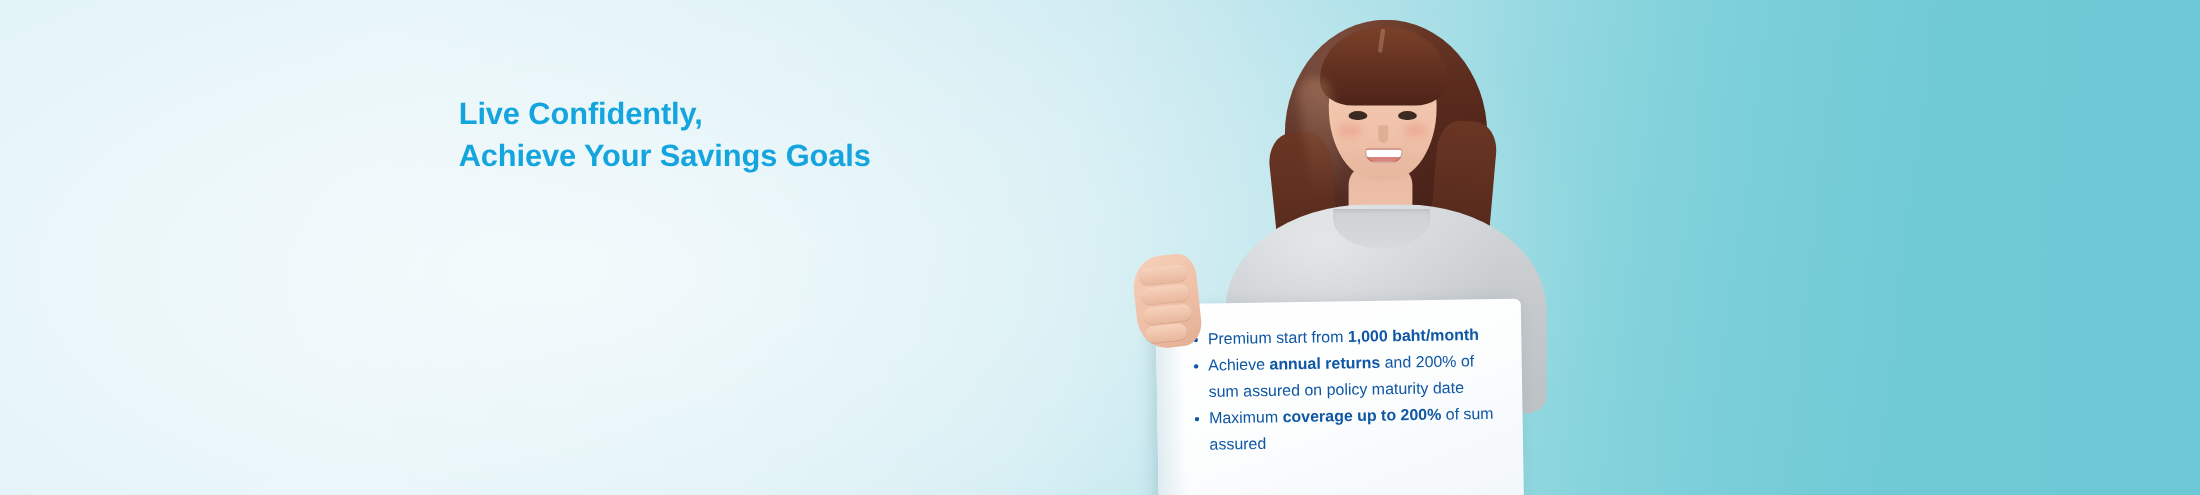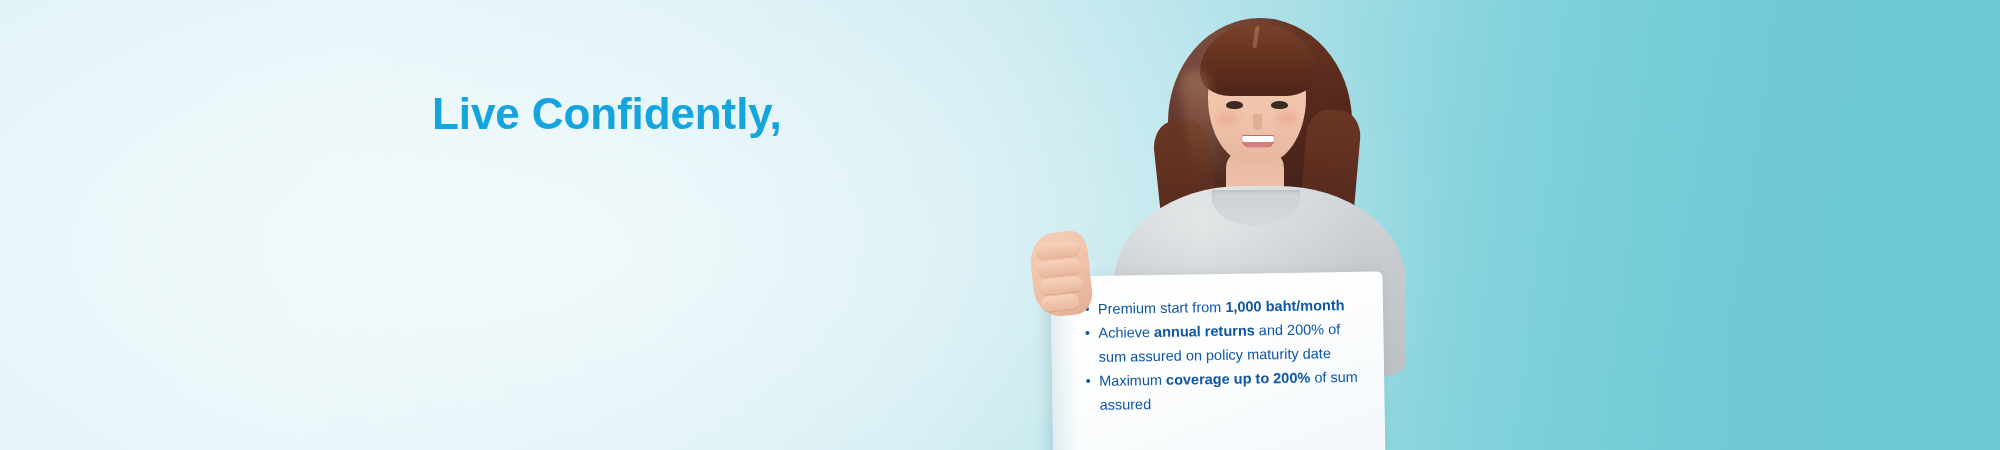--- a/index.html
+++ b/index.html
@@ -48,24 +48,24 @@
     background: linear-gradient(90deg,
         rgba(110,202,214,0) 0%,
         rgba(110,202,214,0.55) 55%,
         rgba(108,200,213,0.9) 100%);
     pointer-events: none;
   }
 
   
   .headline {
     position: absolute;
-    left: 432px;
+    left: 417px;
     top: 88px;
     color: #14a5de;
-    font-size: 44px;
+    font-size: 28px;
     font-weight: 700;
     line-height: 1.16;
     letter-spacing: -0.1px;
     white-space: nowrap;
   }
   .headline .hl-line { display: block; }
   .headline .hl-line + .hl-line { margin-top: 6px; }
 
   
   .person {
@@ -255,20 +255,21 @@
 </head>
 <body>
 
 <div class="banner">
 
   <div class="bg-sheen"></div>
   <div class="bg-sheen-2"></div>
 
   <div class="headline" style="color: rgb(20, 165, 222);">
     <span class="hl-line">Live Confidently,</span>
+    <span class="hl-line">Achieve Your Savings Goals</span>
   </div>
 
   <div class="person">
     <div class="hair-back"></div>
     <div class="hair-strand s1"></div>
     <div class="hair-strand s2"></div>
     <div class="neck"></div>
     <div class="sweater"></div>
     <div class="sweater-collar"></div>
     <div class="head">

